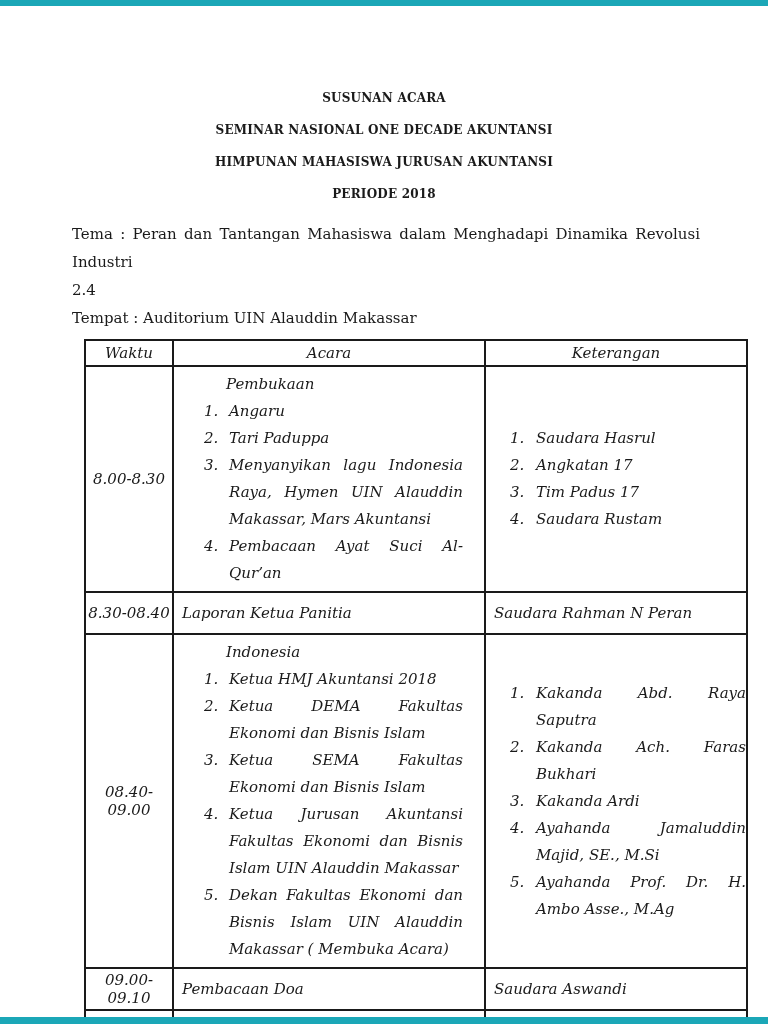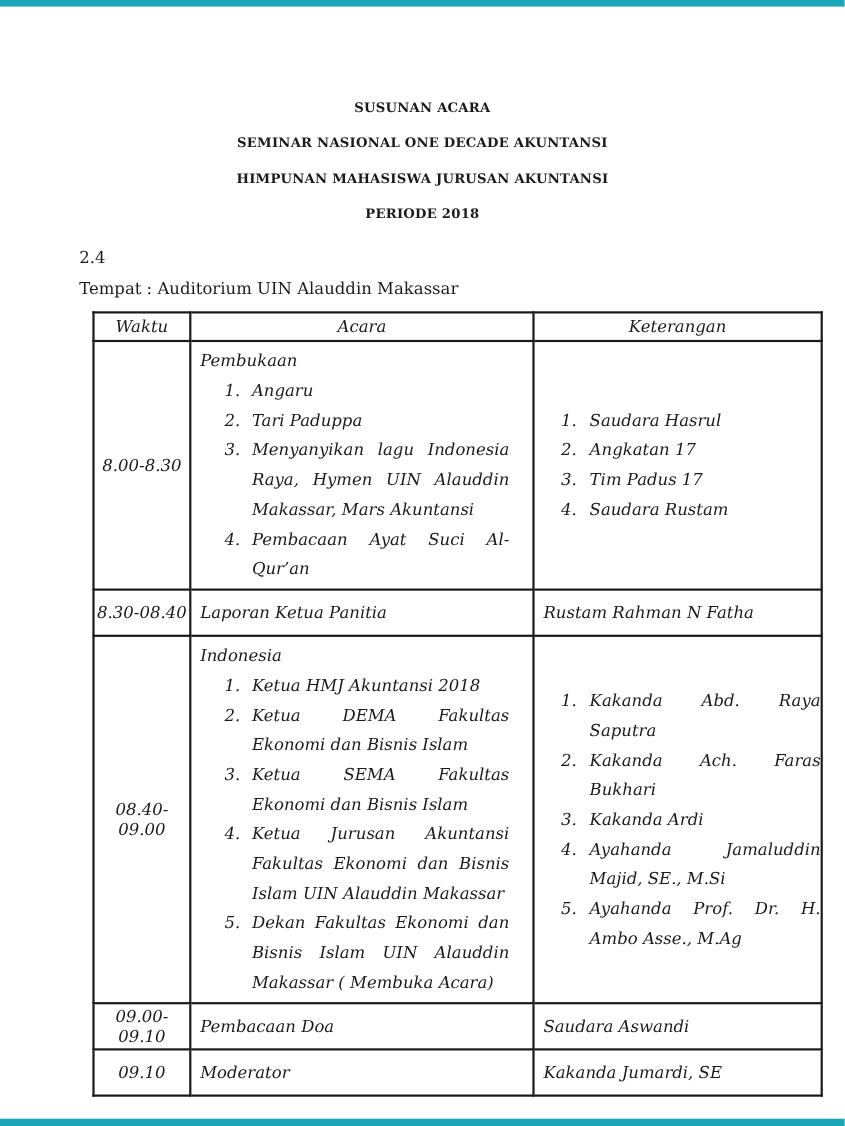--- a/index.html
+++ b/index.html
@@ -32,21 +32,21 @@
   }
   col.c-waktu { width: 88px; }
   col.c-acara { width: 312px; }
   col.c-ket   { width: 262px; }
 
   th.hdr { height: 26px; text-align: center; padding: 2px; }
   td.waktu { text-align: center; }
   td.simple { padding: 4px 4px 4px 8px; height: 42px; }
 
   td.acara-rich { vertical-align: top; padding: 4px 21px 4px 8px; }
-  .cell-head { line-height: 27px; }
+  .cell-head { line-height: 27px; margin-left: 44px; }
 
   ol.num-list { list-style: none; counter-reset: item; }
   ol.num-list li {
     counter-increment: item;
     position: relative;
     line-height: 27px;
     text-align: justify;
     text-align-last: left;
   }
   ol.num-list li::before {
@@ -68,20 +68,21 @@
 <div class="edge-bar top"></div>
 
 <div class="title-block">
   <div class="title-line">SUSUNAN ACARA</div>
   <div class="title-line">SEMINAR NASIONAL ONE DECADE AKUNTANSI</div>
   <div class="title-line">HIMPUNAN MAHASISWA JURUSAN AKUNTANSI</div>
   <div class="title-line">PERIODE 2018</div>
 </div>
 
 <div class="intro-block">
+  <div class="intro-line justified">Tema : Peran dan Tantangan Mahasiswa dalam Menghadapi Dinamika Revolusi Industri</div>
   <div class="intro-line">2.4</div>
   <div class="intro-line">Tempat : Auditorium UIN Alauddin Makassar</div>
 </div>
 
 <table class="schedule">
   <colgroup>
     <col class="c-waktu">
       <col class="c-acara">
       <col class="c-ket">
   </colgroup>
@@ -109,21 +110,21 @@
         <li>Angkatan 17</li>
         <li>Tim Padus 17</li>
         <li>Saudara Rustam</li>
       </ol>
     </td>
   </tr>
 
   <tr>
     <td class="waktu">8.30-08.40</td>
     <td class="simple">Laporan Ketua Panitia</td>
-    <td class="simple">Rustam Rahman N Fatha</td>
+    <td class="simple">Saudara Rahman N Peran</td>
   </tr>
 
   <tr>
     <td class="waktu">08.40-09.00</td>
     <td class="acara-rich">
       <div class="cell-head">Indonesia</div>
       <ol class="num-list acara-list">
         <li>Ketua HMJ Akuntansi 2018</li>
         <li>Ketua DEMA Fakultas Ekonomi dan Bisnis Islam</li>
         <li>Ketua SEMA Fakultas Ekonomi dan Bisnis Islam</li>

